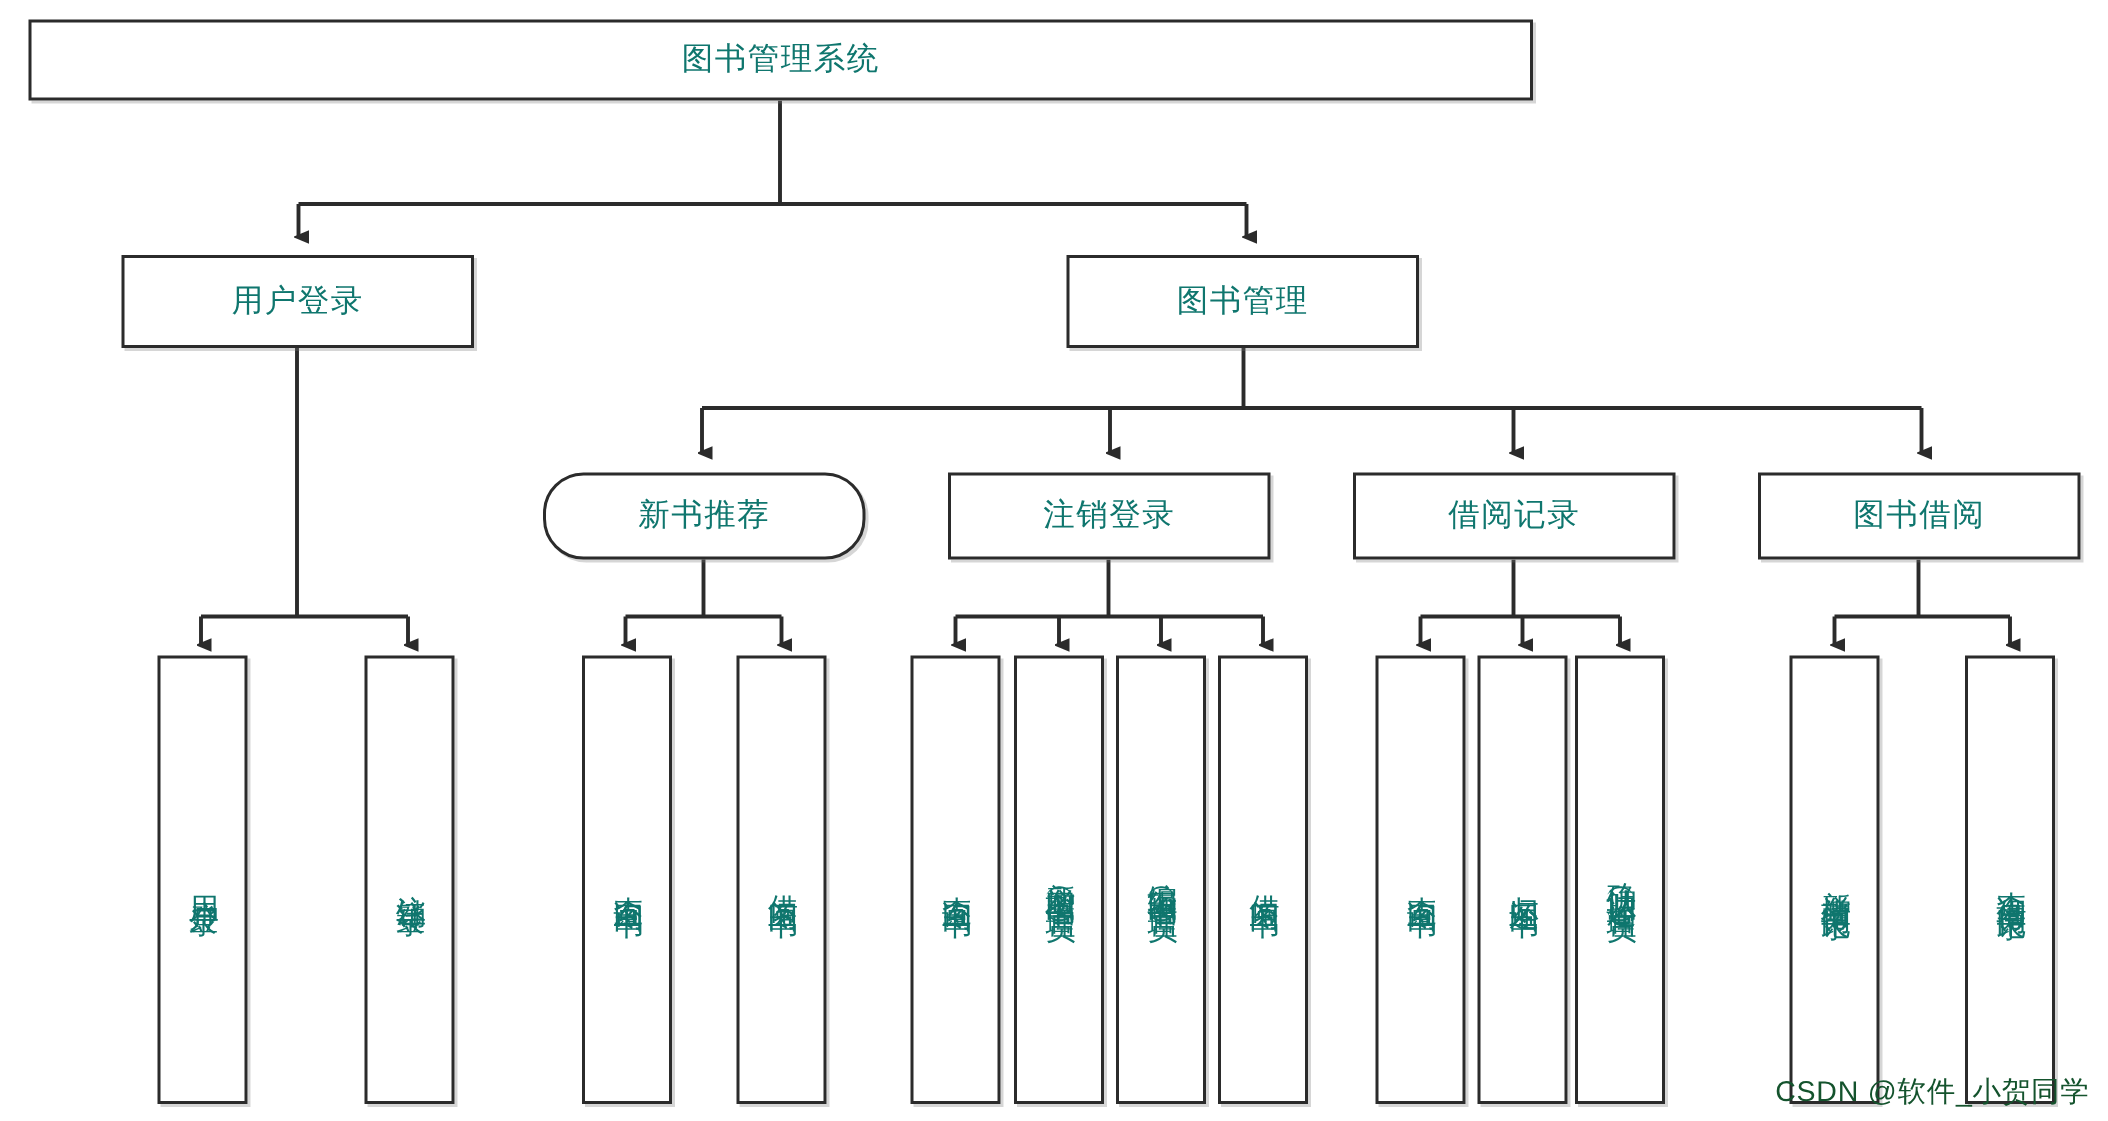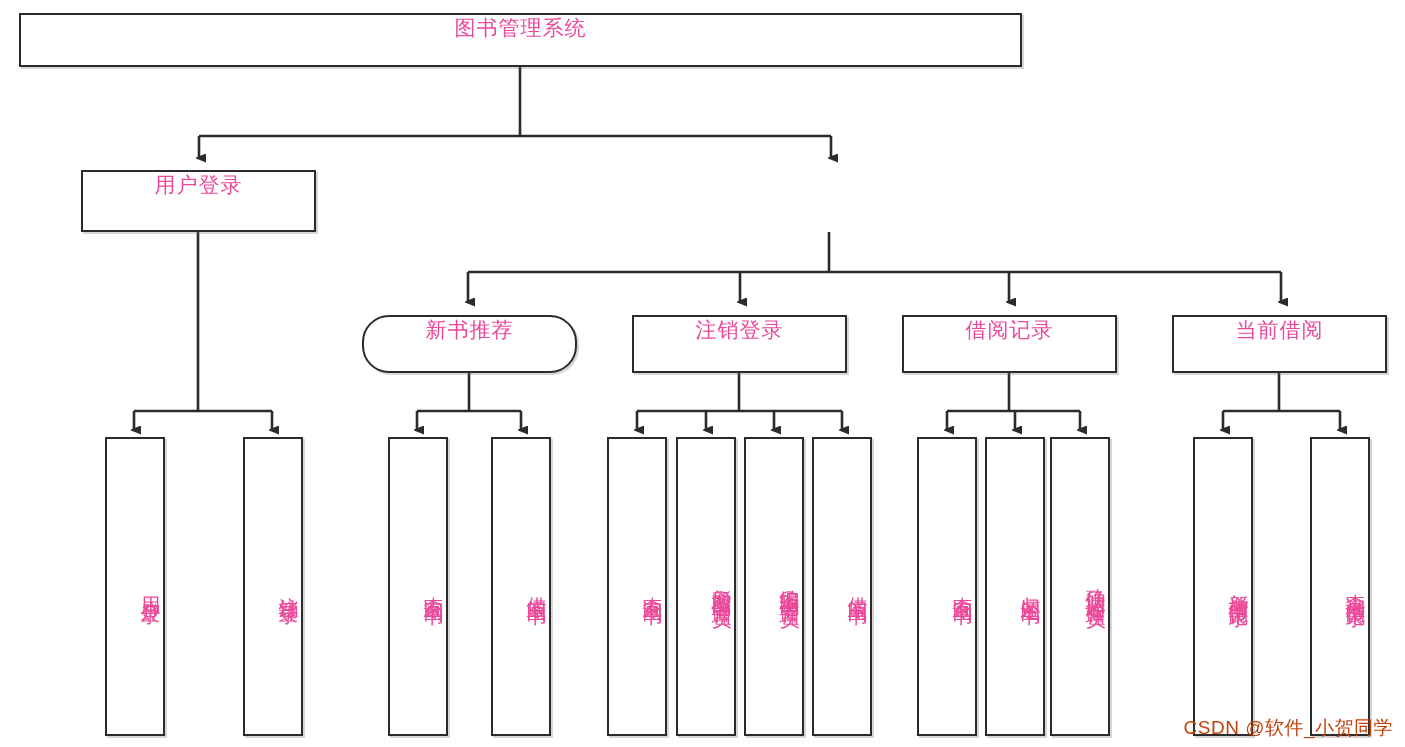--- a/index.html
+++ b/index.html
@@ -23,22 +23,23 @@
     top: 0;
     width: 1405px;
     height: 747px;
   }
   .node {
     position: absolute;
     box-sizing: border-box;
     border: 2px solid #2b2b2b;
     background: #ffffff;
     display: flex;
+    align-items: center;
     justify-content: center;
-    color: #ec4899;
+    color: #0f766e;
     box-shadow: 2px 2px 0 rgba(120,120,120,0.30);
   }
   .node.horiz {
     font-size: 21px;
     letter-spacing: 1px;
     line-height: 1.2;
   }
   .node.vert {
     writing-mode: vertical-rl;
     text-orientation: upright;
@@ -50,21 +51,21 @@
   .node.vert .vtext {
     writing-mode: vertical-rl;
     text-orientation: upright;
     white-space: nowrap;
   }
   #watermark {
     position: absolute;
     right: 12px;
     bottom: 6px;
     font-size: 19px;
-    color: #c2410c;
+    color: #14532d;
     letter-spacing: 0.5px;
     white-space: nowrap;
     pointer-events: none;
   }
 </style>
 </head>
 <body>
 
 <div id="canvas">
 
@@ -118,32 +119,35 @@
     </g>
   </svg>
 
   <div class="node horiz" style="left:19px; top:13px; width:1003px; height:54px;">
     <span>图书管理系统</span>
   </div>
 
   <div class="node horiz" style="left:81px; top:170px; width:235px; height:62px;">
     <span>用户登录</span>
   </div>
+  <div class="node horiz" style="left:711px; top:170px; width:235px; height:62px;">
+    <span>图书管理</span>
+  </div>
 
   <div class="node horiz" style="left:362px; top:315px; width:215px; height:58px;border-radius:27px;">
     <span>新书推荐</span>
   </div>
   <div class="node horiz" style="left:632px; top:315px; width:215px; height:58px;">
     <span>注销登录</span>
   </div>
   <div class="node horiz" style="left:902px; top:315px; width:215px; height:58px;">
     <span>借阅记录</span>
   </div>
   <div class="node horiz" style="left:1172px; top:315px; width:215px; height:58px;">
-    <span>当前借阅</span>
+    <span>图书借阅</span>
   </div>
 
   <div class="node vert" style="left:105px; top:437px; width:60px; height:299px;">
     <span class="vtext">用户登录</span>
   </div>
   <div class="node vert" style="left:243px; top:437px; width:60px; height:299px;">
     <span class="vtext">注销登录</span>
   </div>
 
   <div class="node vert" style="left:388px; top:437px; width:60px; height:299px;">

